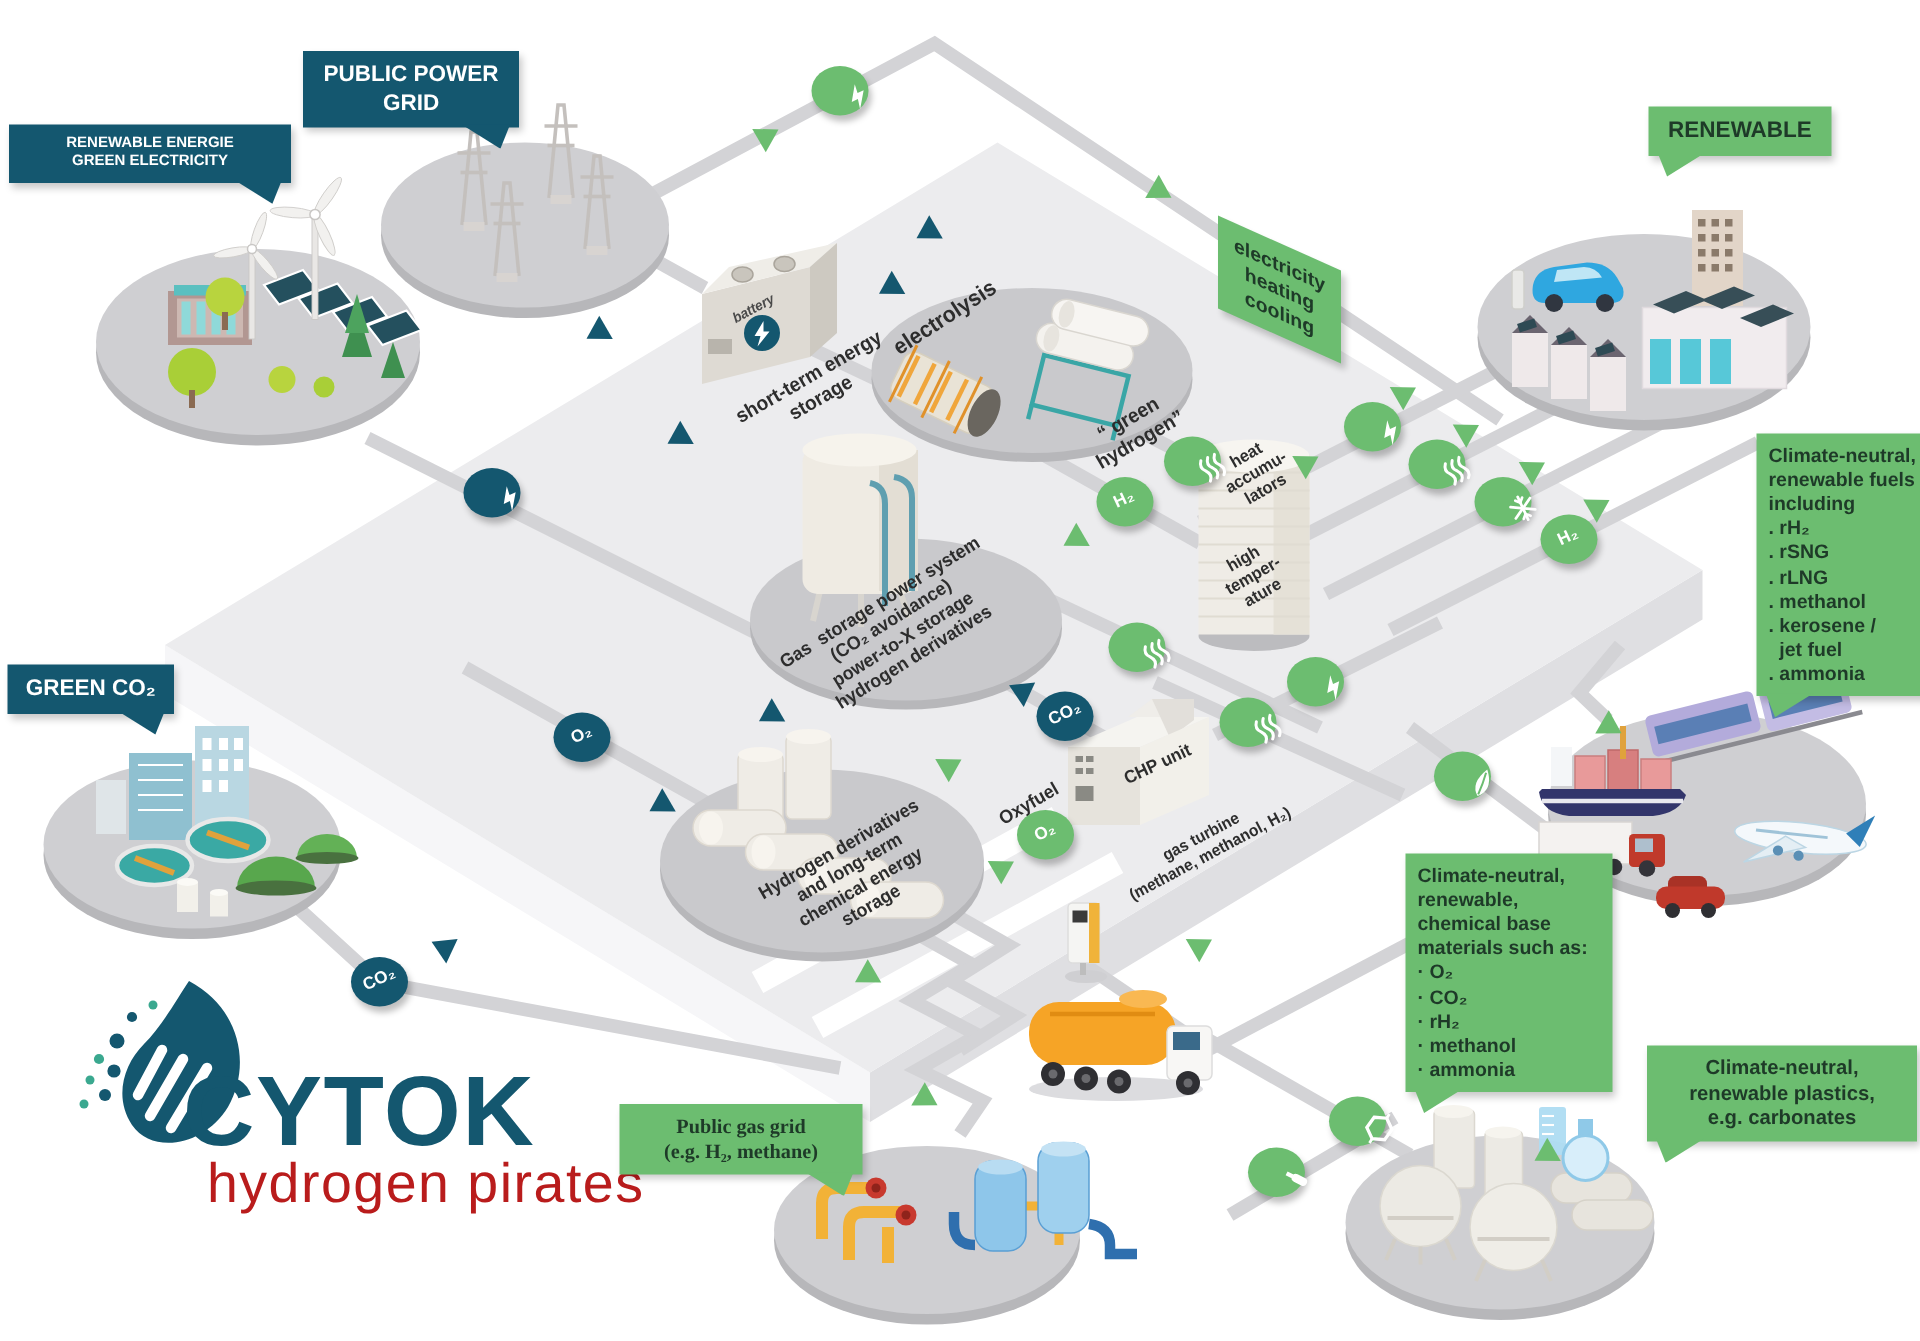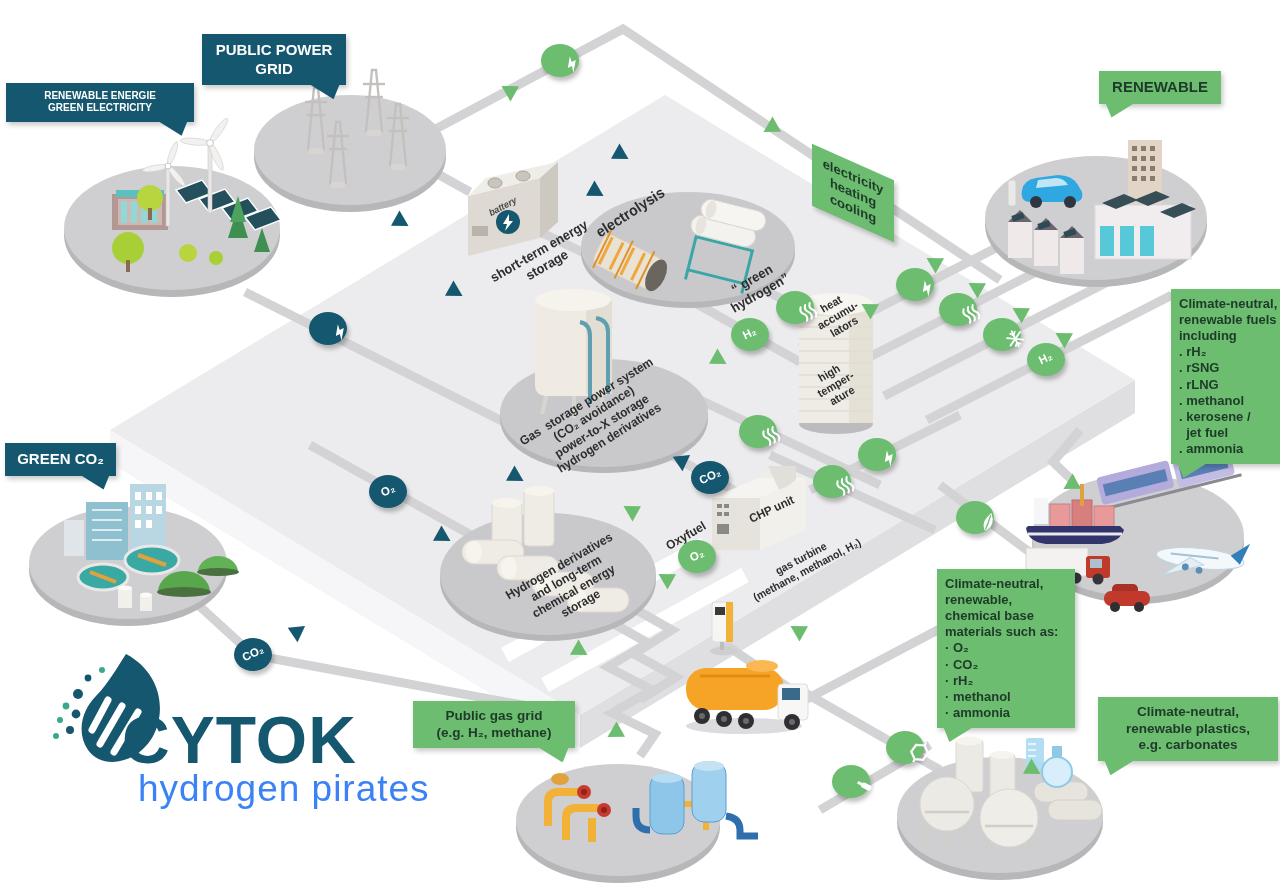--- a/index.html
+++ b/index.html
@@ -29,21 +29,21 @@
   .badge.dark{background:#14576f;}
   .badge .bg-inner{transform:rotate(-25deg);color:#fff;font-weight:bold;line-height:1;}
   .badge svg{display:block;}
   
   .arrow{position:absolute;width:0;height:0;border-top:9px solid transparent;
          border-bottom:9px solid transparent;}
   .arrow.g{border-left:15px solid #6cbd70;}
   .arrow.d{border-left:15px solid #14576f;}
   
   .logo-name{position:absolute;font-weight:bold;color:#14576f;letter-spacing:1px;}
-  .logo-tag{position:absolute;color:#3b82f6;letter-spacing:1px;}
+  .logo-tag{position:absolute;color:#b91c1c;letter-spacing:1px;}
 </style>
 </head>
 <body>
 
 <div class="stage">
 
 <svg width="1280" height="894" viewBox="0 0 1280 894">
 
   <g>
     <polygon points="110,463 580,748 580,715 110,430" fill="#f6f6f8"></polygon>
@@ -734,20 +734,20 @@
 · methanol
 · ammonia</div>
         <div class="tail bl"></div>
       </div>
       <div class="callout green" style="left: 1098px; top: 697px; width: 164px;">
         <div class="ct" style="font-size: 13.5px;">Climate-neutral,
 renewable plastics,
 e.g. carbonates</div>
         <div class="tail bl"></div>
       </div>
-      <div class="callout green" style="left: 413px; top: 701px; width: 146px;">
+      <div class="callout green" style="left: 413px; top: 736px; width: 146px; font-family: Liberation Serif, serif;">
         <div class="ct" style="font-size: 13.5px;">Public gas grid
 (e.g. H₂, methane)</div>
         <div class="tail br"></div>
       </div>
     </div>
 
 </div>
 
 </body></html>

